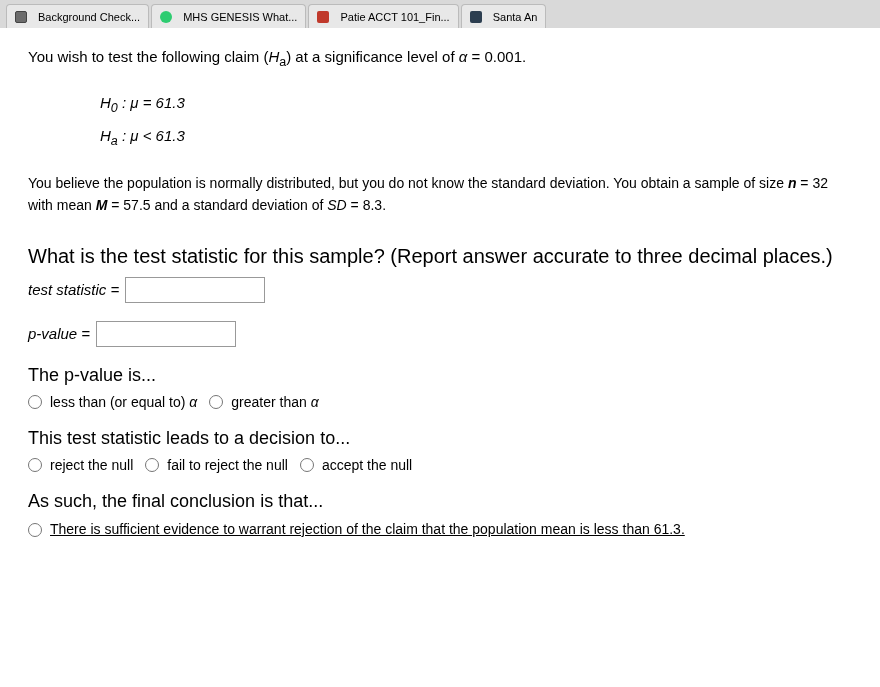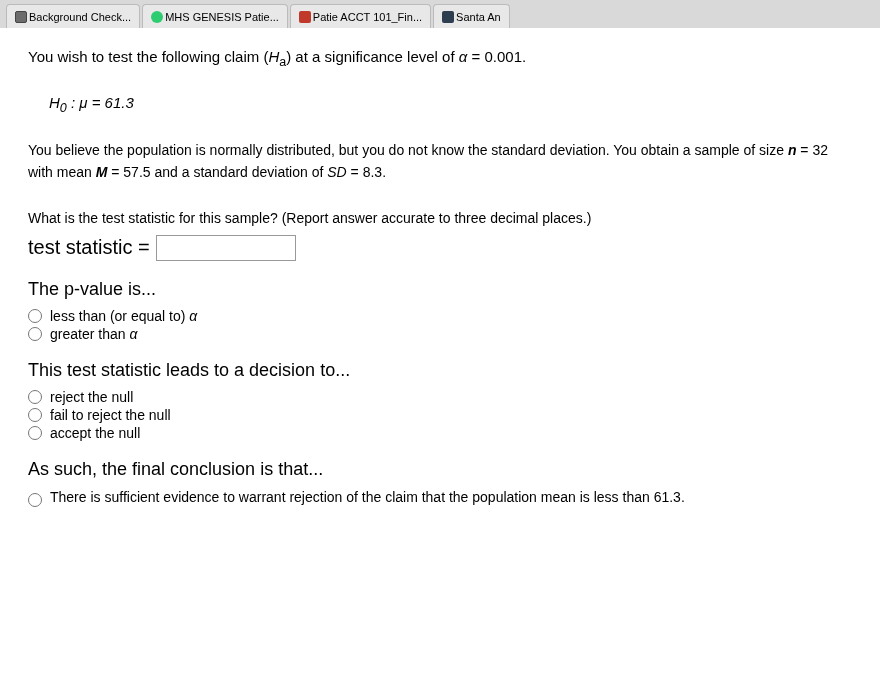--- a/index.html
+++ b/index.html
@@ -21,21 +21,21 @@
       overflow: hidden;
     }
     .tab {
       display: flex;
       align-items: center;
       padding: 3px 8px;
       background: #e8e8e8;
       border-radius: 4px 4px 0 0;
       font-size: 11px;
       white-space: nowrap;
-      gap: 2px;
+      gap: 11px;
       height: 24px;
       cursor: pointer;
       border: 1px solid #bbb;
       border-bottom: none;
     }
     .tab-icon {
       width: 12px;
       height: 12px;
       display: inline-block;
       border-radius: 2px;
@@ -51,65 +51,66 @@
       max-width: 880px;
     }
 
     .main-question {
       font-size: 15px;
       margin-bottom: 16px;
       line-height: 1.5;
     }
 
     .hypotheses {
-      margin-left: 21px;
+      margin-left: 72px;
       margin-bottom: 18px;
       line-height: 2;
     }
     .hypothesis-line {
       font-size: 15px;
       font-style: italic;
     }
 
     .description {
       font-size: 14px;
       line-height: 1.6;
       margin-bottom: 24px;
     }
 
     .question-section {
       margin-bottom: 18px;
     }
     .question-text {
-      font-size: 14px;
+      font-size: 20px;
       margin-bottom: 6px;
       line-height: 1.5;
     }
     .input-row {
       display: flex;
       align-items: center;
       gap: 6px;
       margin-top: 4px;
     }
     .input-label {
-      font-size: 20px;
+      font-size: 15px;
+      font-style: italic;
     }
     .text-input {
       border: 1px solid #999;
       padding: 3px 6px;
       width: 140px;
       font-size: 14px;
       height: 26px;
     }
 
     .radio-group {
       margin-top: 8px;
       display: flex;
-      flex-direction: column;
-      gap: 2px;
+      flex-direction: row;
+      gap: 12px;
     }
     .radio-item {
       display: flex;
       align-items: center;
       gap: 8px;
       font-size: 14px;
       cursor: pointer;
     }
     .radio-input {
       width: 14px;
@@ -130,78 +131,86 @@
     .math-bold {
       font-weight: bold;
       font-style: italic;
     }
 
     
     .conclusion-section {
     }
     .conclusion-radio-item {
       display: flex;
-      align-items: flex-end;
+      align-items: center;
       gap: 8px;
       font-size: 14px;
       cursor: pointer;
       line-height: 1.4;
+      text-decoration: underline;
     }
     .conclusion-radio-item .radio-input {
       margin-top: 2px;
     }
   </style>
 </head>
 <body>
 
 <div class="tab-bar">
   <div class="tab">
     <span class="tab-icon doc"></span>
     <span>Background Check...</span>
   </div>
   <div class="tab">
     <span class="tab-icon green"></span>
-    <span>MHS GENESIS Patie...</span>
+    <span>MHS GENESIS What...</span>
   </div>
   <div class="tab">
     <span class="tab-icon red"></span>
     <span>Patie ACCT 101_Fin...</span>
   </div>
   <div class="tab">
     <span class="tab-icon dark"></span>
     <span>Santa An</span>
   </div>
 </div>
 
 <div class="content">
 
   <p class="main-question">
     You wish to test the following claim (<span class="math">H</span><sub>a</sub>) at a significance level of <span class="math">α</span> = 0.001.
   </p>
 
   <div class="hypotheses">
     <div class="hypothesis-line">
       <span class="math">H</span><sub>0</sub> : μ = 61.3
+    </div>
+    <div class="hypothesis-line">
+      <span class="math">H</span><sub>a</sub> : μ &lt; 61.3
     </div>
   </div>
 
   <p class="description">
     You believe the population is normally distributed, but you do not know the standard deviation. You obtain
     a sample of size <strong class="math-bold">n</strong> = 32 with mean <strong class="math-bold">M</strong> = 57.5 and a standard deviation of <em>SD</em> = 8.3.
   </p>
 
   <div class="question-section">
     <p class="question-text">What is the test statistic for this sample? (Report answer accurate to three decimal places.)</p>
     <div class="input-row">
       <span class="input-label">test statistic =</span>
       <input type="text" class="text-input" placeholder="" style="">
     </div>
   </div>
 
   <div class="question-section">
+    <div class="input-row">
+      <span class="input-label">p-value =</span>
+      <input type="text" class="text-input" placeholder="" style="">
+    </div>
   </div>
 
   <div class="question-section">
     <p class="section-label">The p-value is...</p>
     <div class="radio-group">
       <label class="radio-item">
         <input type="radio" class="radio-input" name="pvalue_comparison" style="">
         <span>less than (or equal to) <em>α</em></span>
       </label>
       <label class="radio-item">

